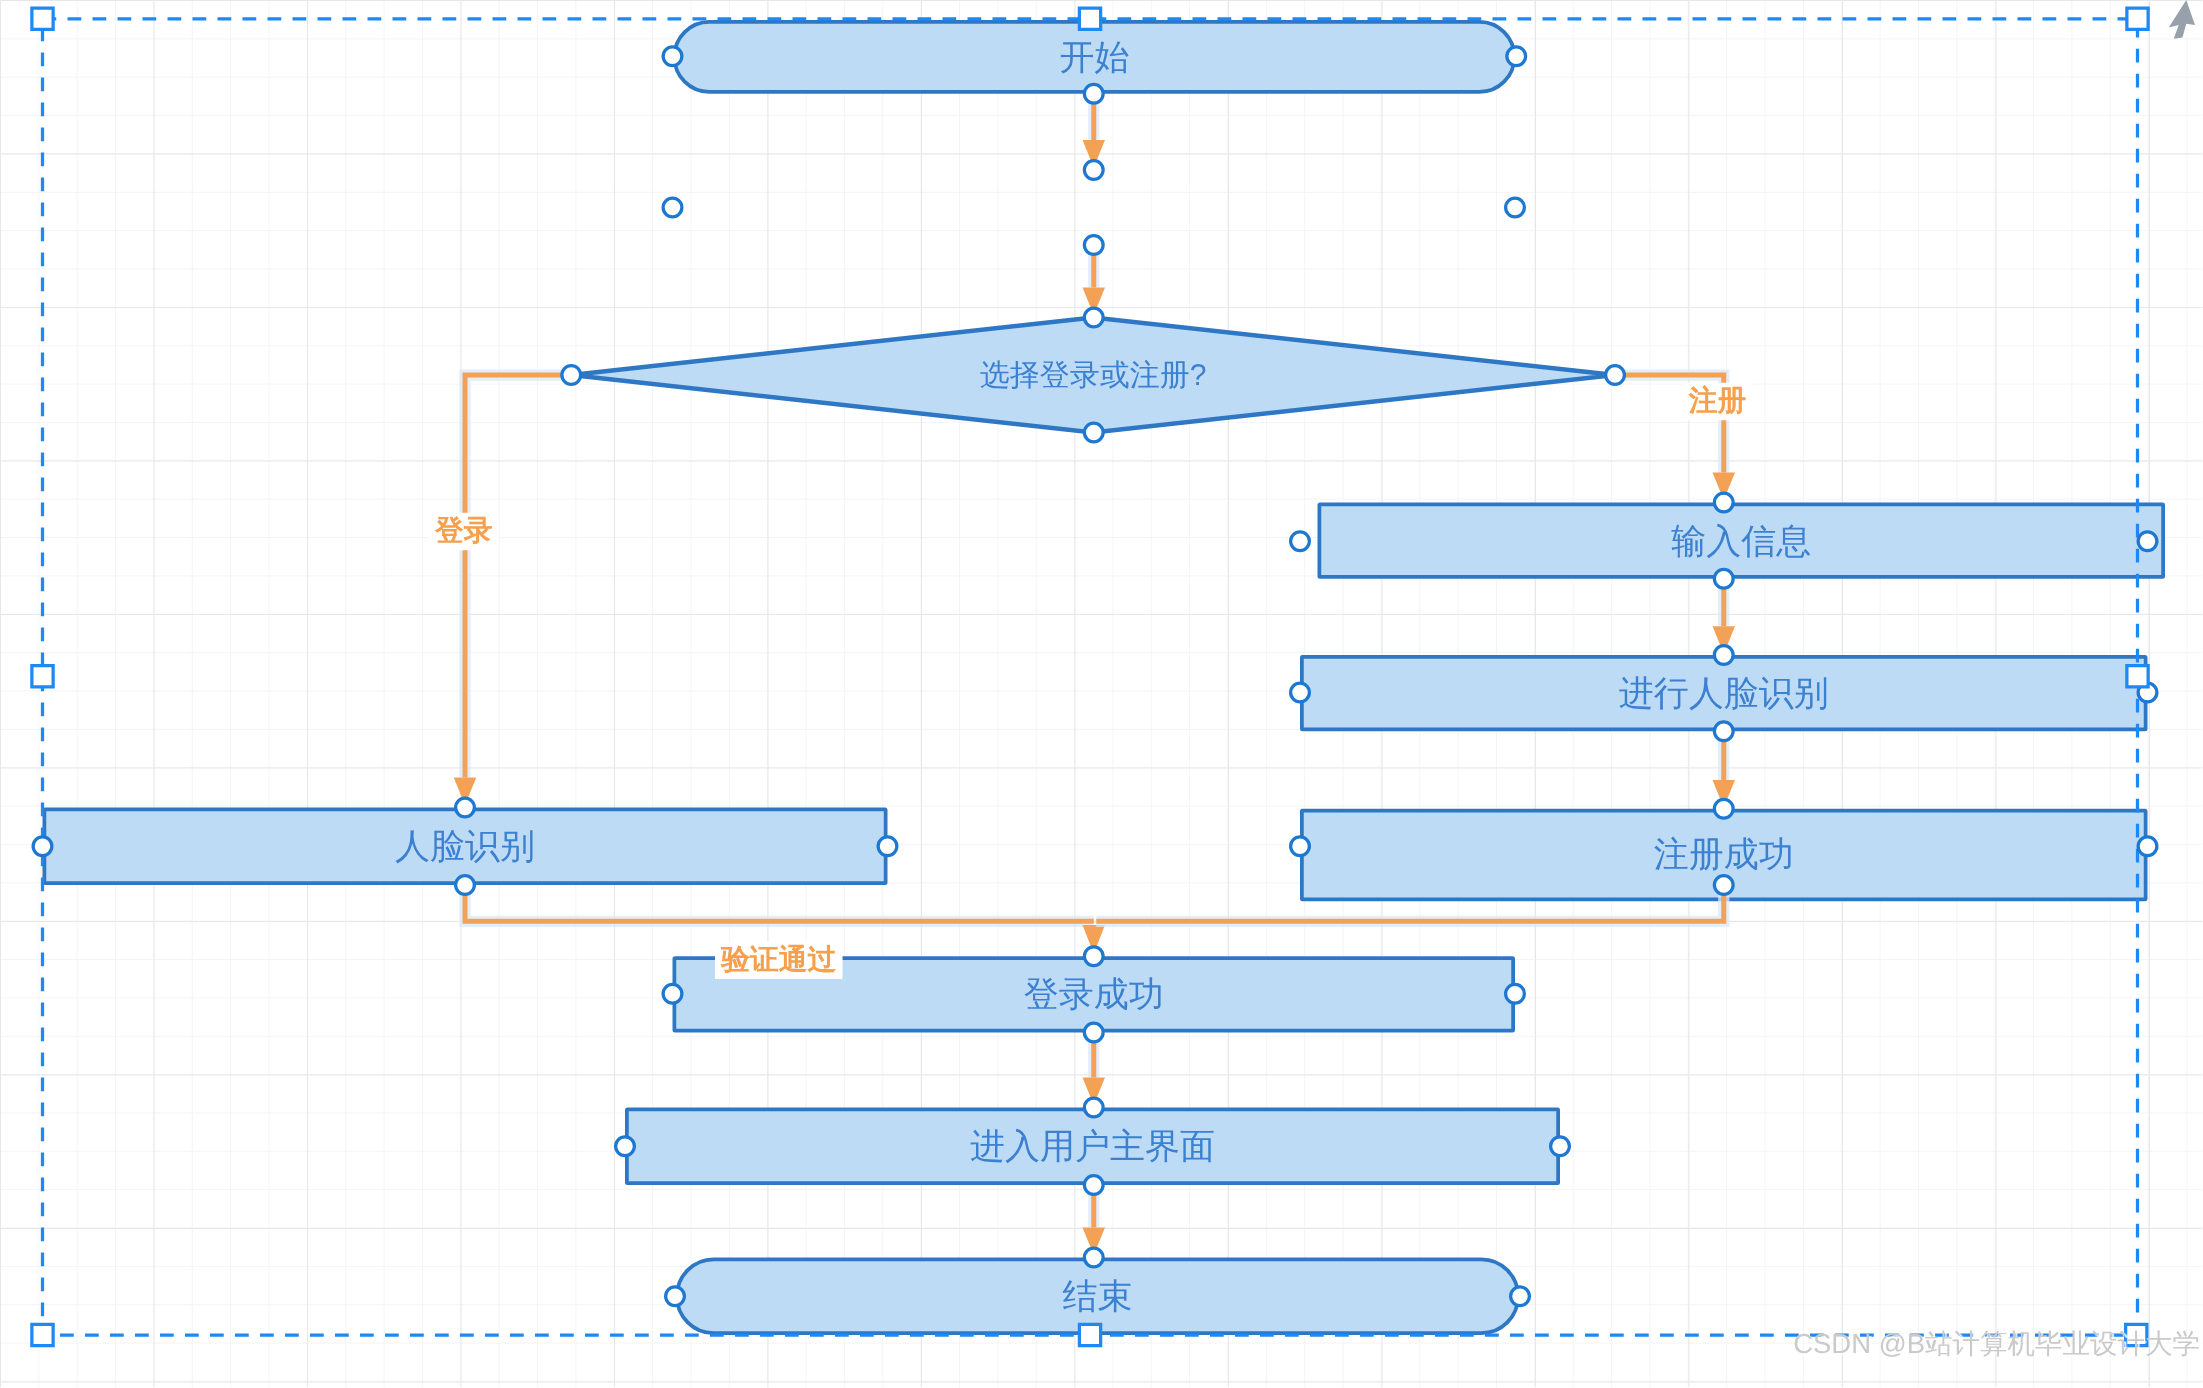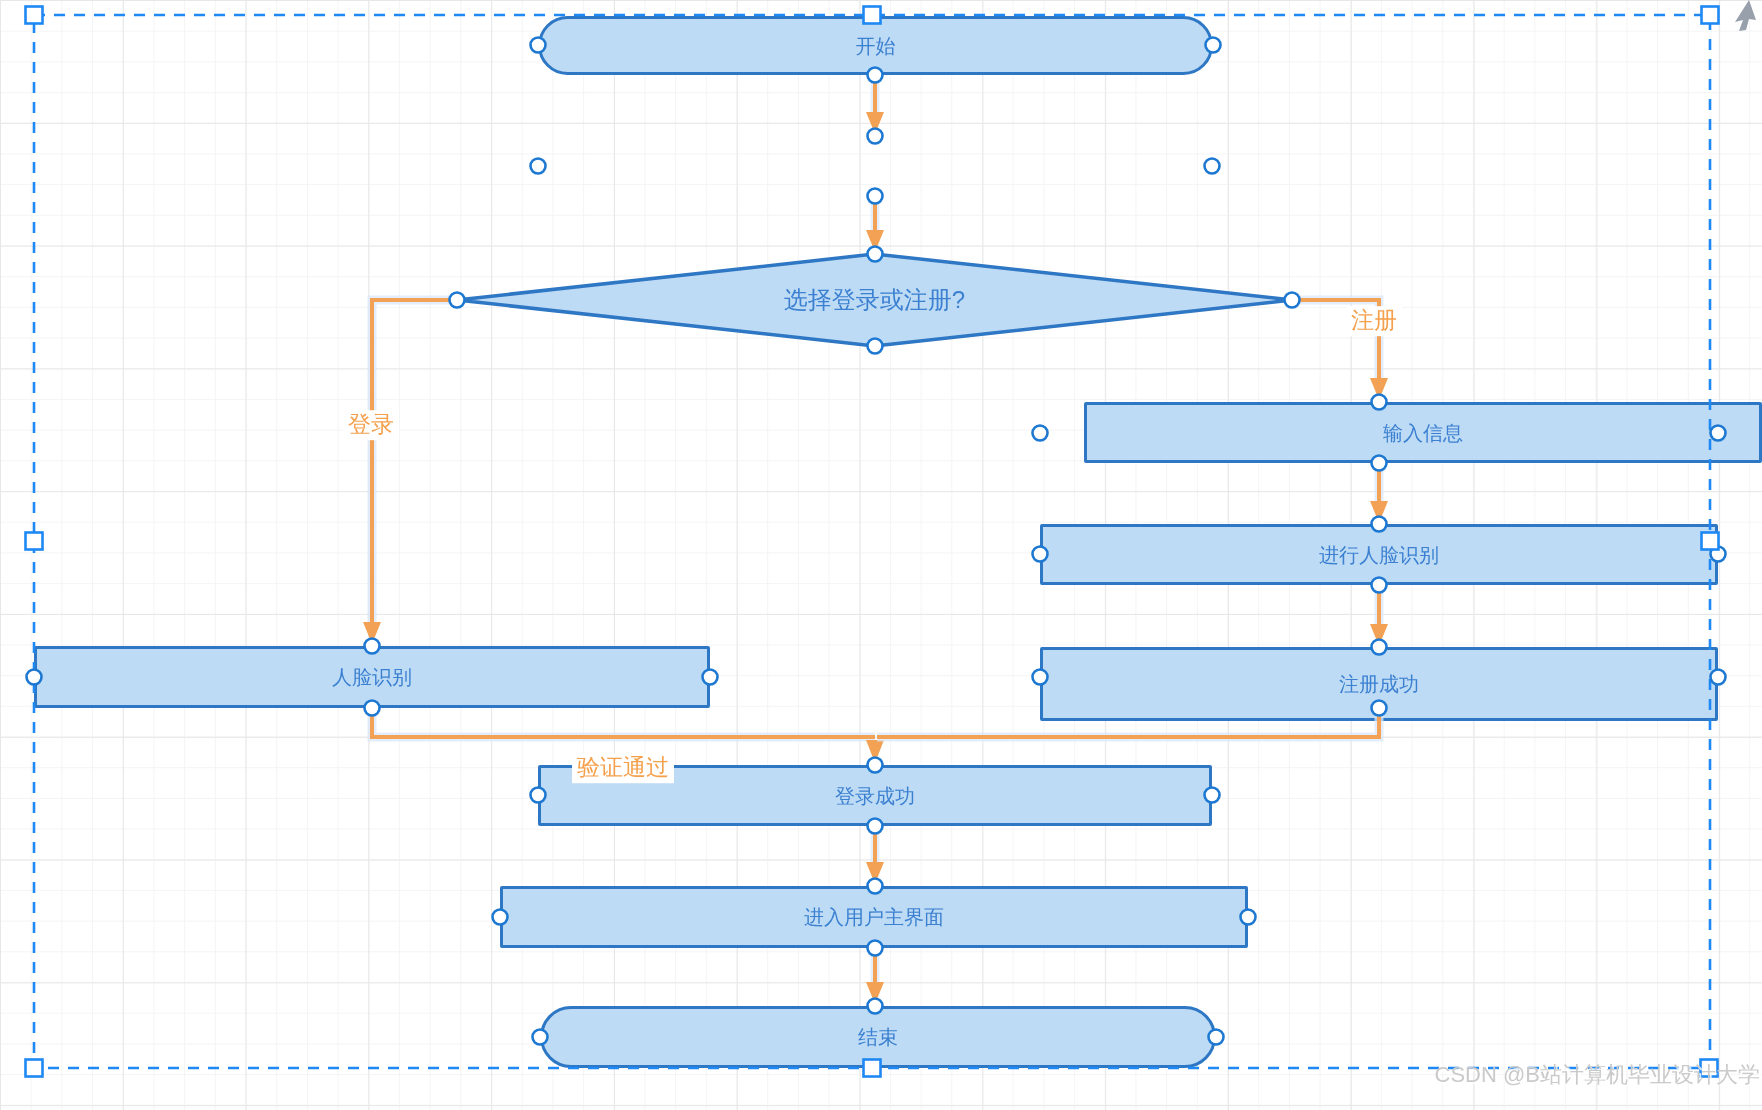--- a/index.html
+++ b/index.html
@@ -11,36 +11,36 @@
       linear-gradient(to right,#e7e7e7 1px,transparent 1px),
       linear-gradient(to bottom,#e7e7e7 1px,transparent 1px),
       linear-gradient(to right,#f4f4f4 1px,transparent 1px),
       linear-gradient(to bottom,#f4f4f4 1px,transparent 1px);
     background-size:122.8px 122.8px,122.8px 122.8px,30.7px 30.7px,30.7px 30.7px;
   }
   .node{
     position:absolute;box-sizing:border-box;z-index:2;
     border:3.5px solid #2e77c4;background:#bedbf5;
     display:flex;align-items:center;justify-content:center;
-    color:#3b80d1;font-size:20px;line-height:1;white-space:nowrap;
+    color:#3b80d1;font-size:28px;line-height:1;white-space:nowrap;
   }
   .terminator{border-radius:32px;}
   .process{border-radius:2px;}
   .diamond-wrap{position:absolute;z-index:2;}
   .diamond-wrap svg{position:absolute;left:0;top:0;overflow:visible;}
   .diamond-label{
     position:absolute;left:0;top:0;right:0;bottom:0;
     display:flex;align-items:center;justify-content:center;
     color:#3b80d1;font-size:24px;white-space:nowrap;
   }
   #overlay{position:absolute;left:0;top:0;z-index:4;}
   .edge-label{
     position:absolute;z-index:5;background:#ffffff;
     color:#f5a04c;font-size:23px;line-height:1.2;padding:1px 5px;
-    white-space:nowrap;transform:translate(-50%,-50%);
+    white-space:nowrap;transform:translate(-50%,-50%);font-weight:bold;
   }
   .watermark{
     position:absolute;top:1060px;right:2px;z-index:9;
     color:#cacaca;font-size:22px;white-space:nowrap;
     text-shadow:2px 2px 1px rgba(255,255,255,0.95);
   }
   .halo{stroke:#d9e8f8;stroke-width:9;fill:none;opacity:0.75;}
   .wire{stroke:#f2a155;stroke-width:4;fill:none;}
   .ahead{fill:#f2a155;stroke:none;}
   .cpoint{fill:#ffffff;stroke:#1d78d2;stroke-width:2.6;}
@@ -56,21 +56,21 @@
   </div>
 
 
   <div class="diamond-wrap" style="left:457px;top:254px;width:835px;height:92px">
     <svg width="835" height="92" viewBox="0 0 835 92">
       <polygon points="0,46 417.5,0 835,46 417.5,92" fill="#bedbf5" stroke="#2e77c4" stroke-width="3.5"></polygon>
     </svg>
     <div class="diamond-label">选择登录或注册?</div>
   </div>
 
-  <div class="node process" style="left:1084px;top:402px;width:678px;height:61px">
+  <div class="node process" style="left:1054px;top:402px;width:678px;height:61px">
     <span>输入信息</span>
   </div>
 
   <div class="node process" style="left:1040px;top:524px;width:678px;height:61px">
     <span>进行人脸识别</span>
   </div>
 
   <div class="node process" style="left:1040px;top:647px;width:678px;height:74px">
     <span>注册成功</span>
   </div>

